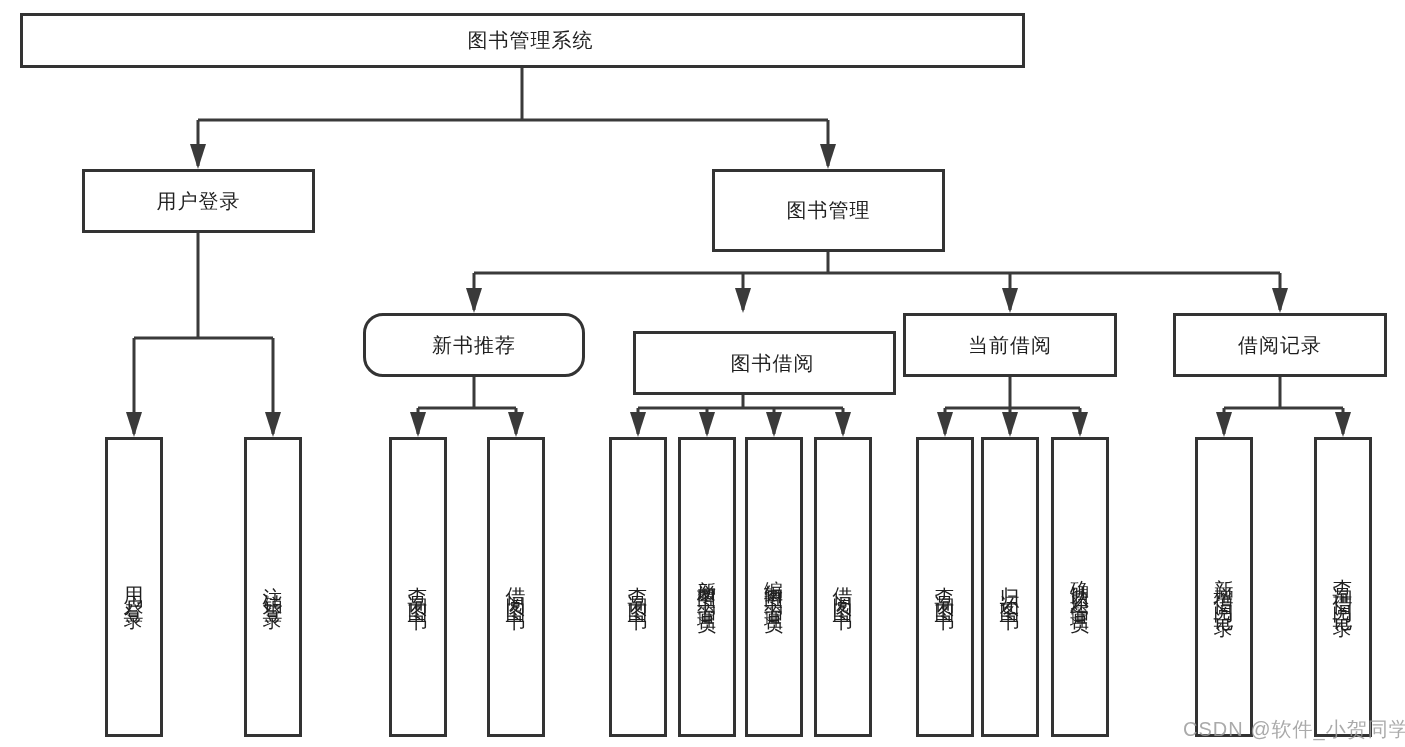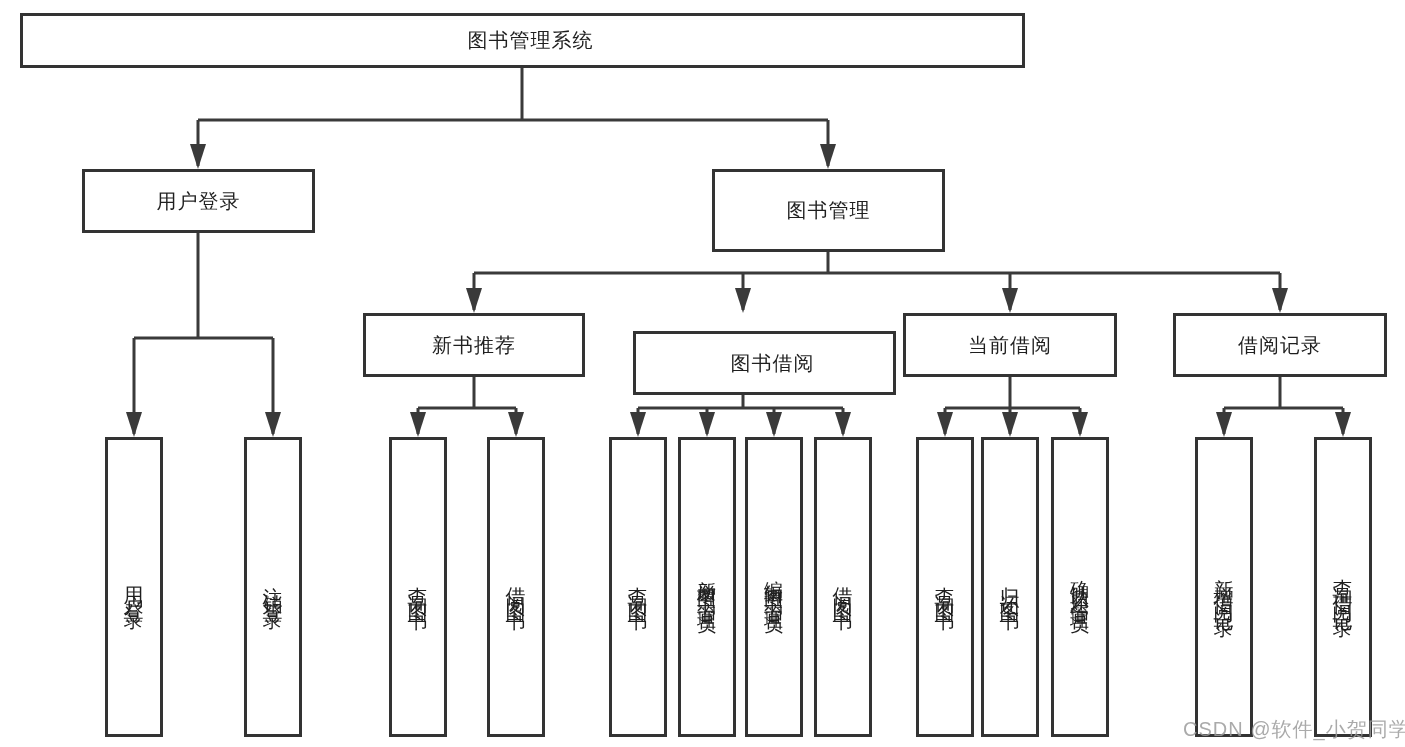--- a/index.html
+++ b/index.html
@@ -47,21 +47,21 @@
   .vbox-long {
     letter-spacing: 5px;
     font-size: 19px;
   }
   
   .n-root  { left: 20px;   top: 13px;  width: 1005px; height: 55px; padding-left: 16px; }
   
   .n-l2a   { left: 82px;   top: 169px; width: 233px;  height: 64px; }
   .n-l2b   { left: 712px;  top: 169px; width: 233px;  height: 83px; }
   
-  .n-l3a   { left: 363px;  top: 313px; width: 222px;  height: 64px; }
+  .n-l3a   { left: 363px;  top: 313px; width: 222px;  height: 64px; border-radius: 20px; }
   .n-l3b   { left: 633px;  top: 331px; width: 263px;  height: 64px; padding-left: 16px; }
   .n-l3c   { left: 903px;  top: 313px; width: 214px;  height: 64px; }
   .n-l3d   { left: 1173px; top: 313px; width: 214px;  height: 64px; }
   
   .leaf    { width: 58px; top: 437px; height: 300px; }
   .n-f0  { left: 105px;  }
   .n-f1  { left: 244px;  }
   .n-f2  { left: 389px;  }
   .n-f3  { left: 487px;  }
   .n-f4  { left: 609px;  }

